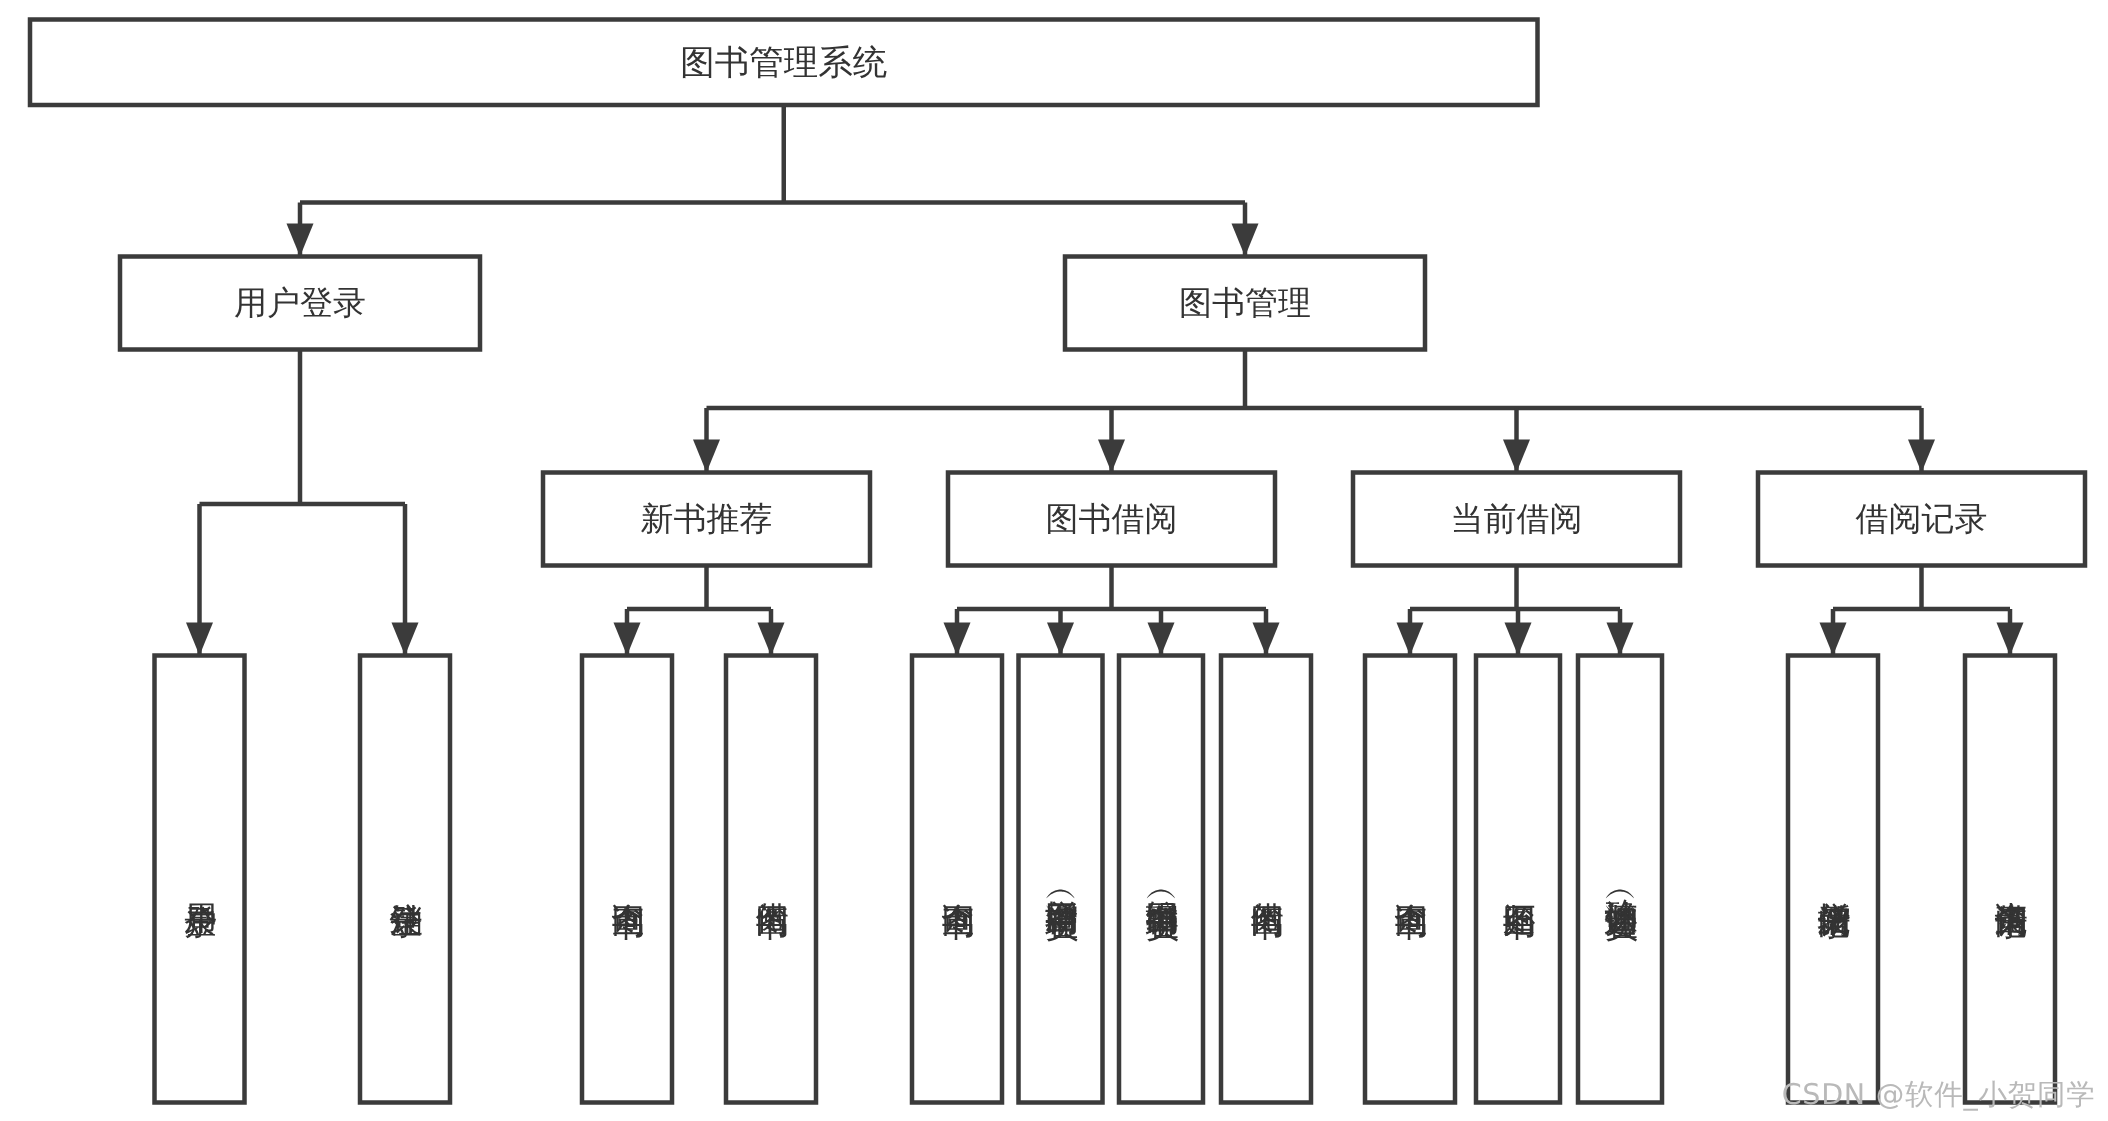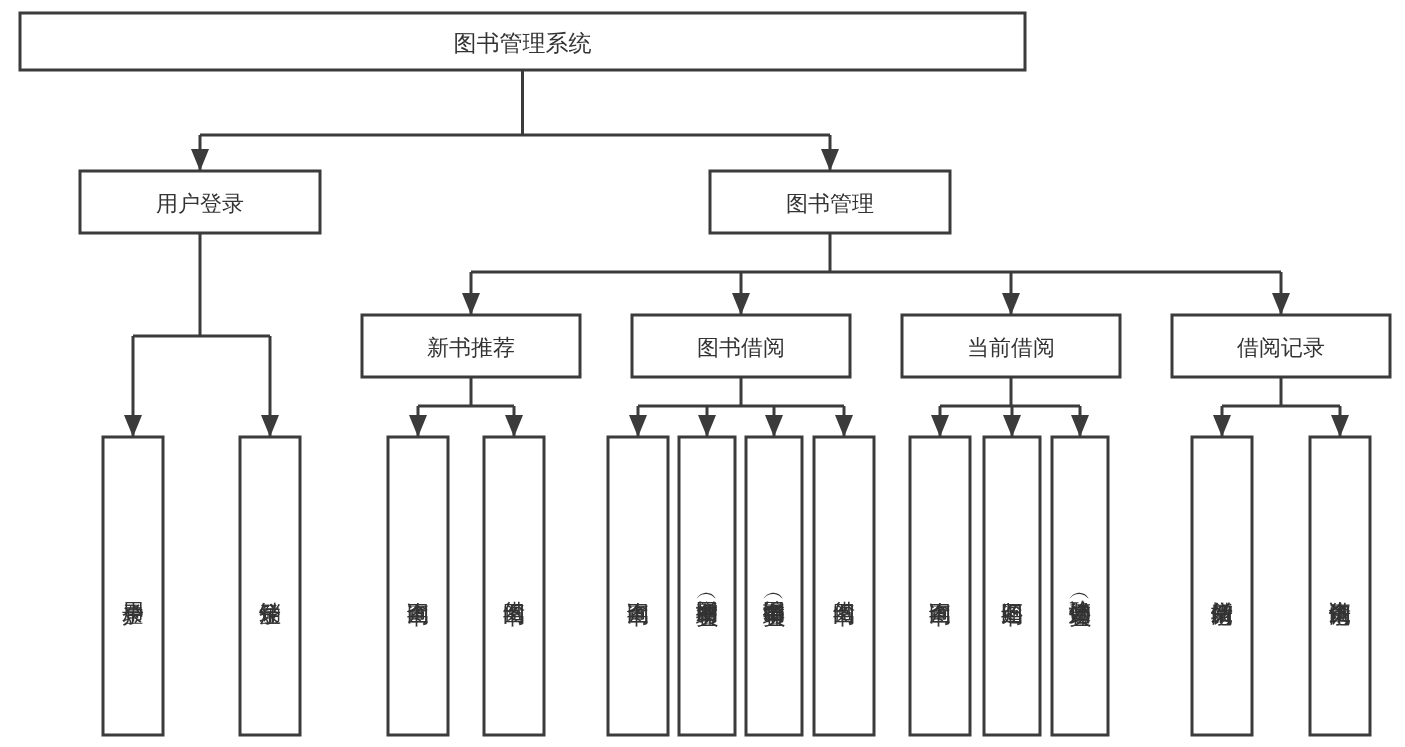--- a/index.html
+++ b/index.html
@@ -210,14 +210,15 @@
         <span class="leaf-label">确认归还（管理员）</span>
       </div>
       <div class="leaf-label-wrap" style="left: 1192px; top: 437px; width: 60px; height: 298px;">
         <span class="leaf-label">新增借阅记录</span>
       </div>
       <div class="leaf-label-wrap" style="left: 1310px; top: 437px; width: 60px; height: 298px;">
         <span class="leaf-label">查询借阅记录</span>
       </div>
     </div>
 
+  <div class="watermark">CSDN @软件_小贺同学</div>
 
 </div>
 
 </body></html>

